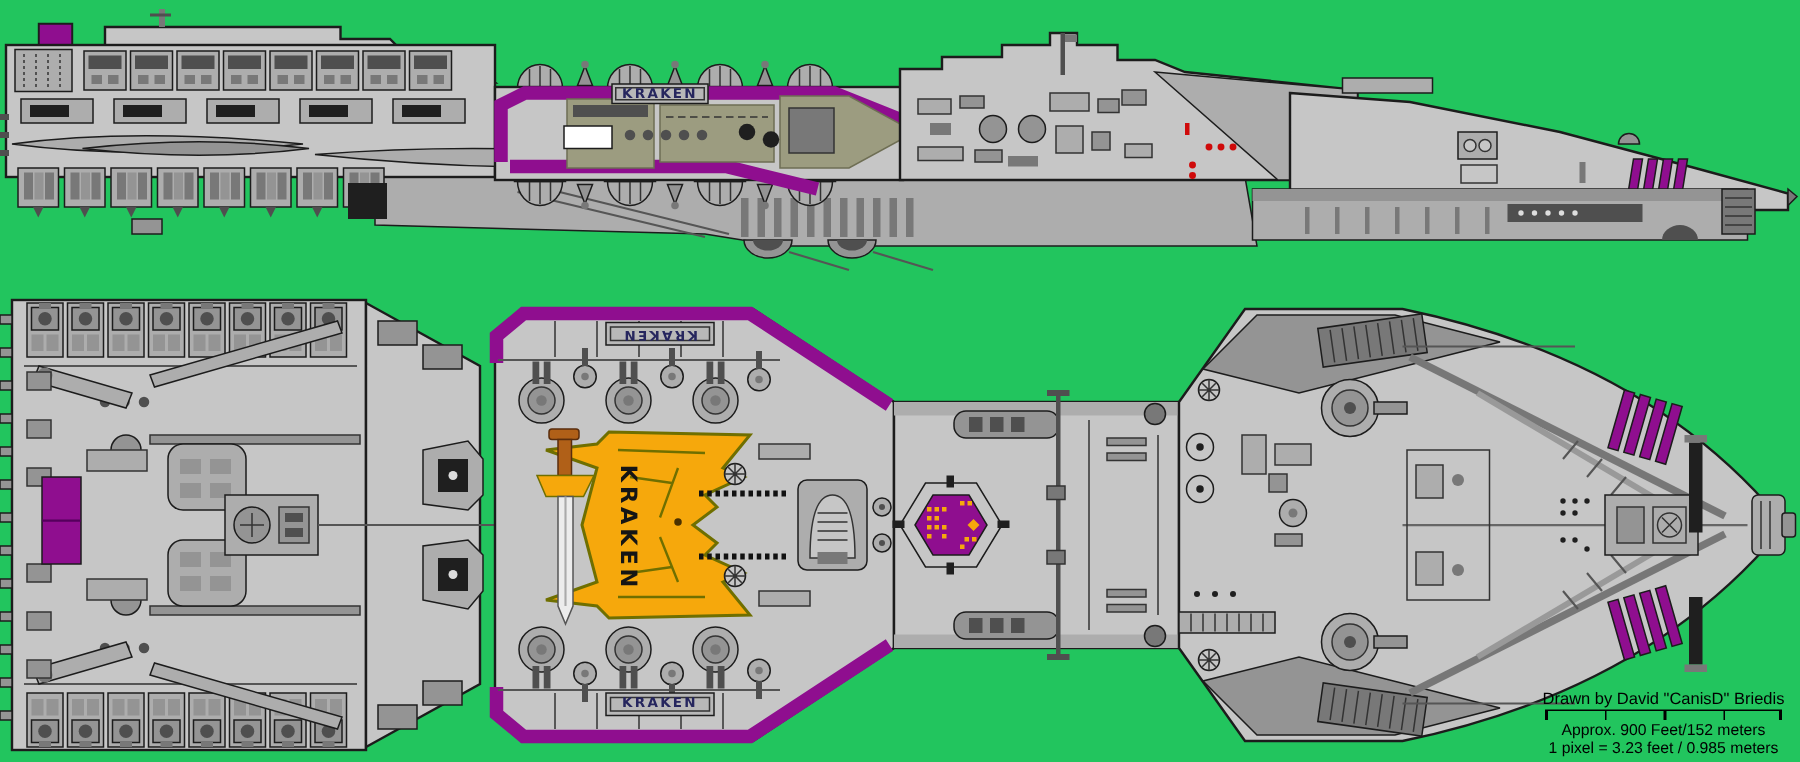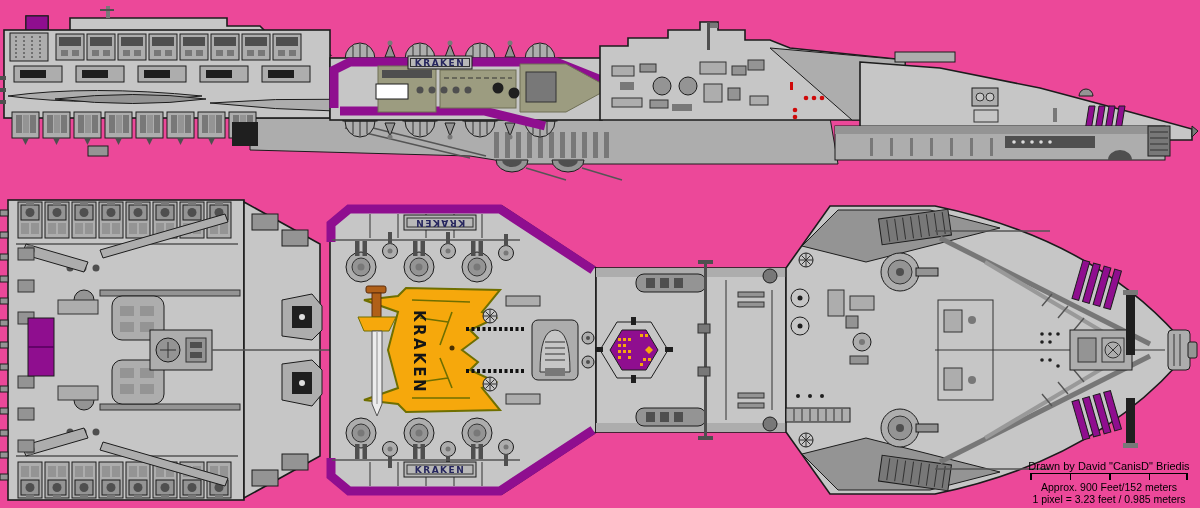--- a/index.html
+++ b/index.html
@@ -1,16 +1,16 @@
 <!DOCTYPE html>
 <html><head>
 <meta charset="utf-8">
 <style>
   html,body{margin:0;padding:0;background:#fff;}
-  .canvas{position:relative;width:1200px;height:508px;background:#ec4899;overflow:hidden;
+  .canvas{position:relative;width:1200px;height:508px;background:#22c55e;overflow:hidden;
           font-family:"Liberation Sans",sans-serif;}
   .canvas svg{position:absolute;left:0;top:0;}
 
   
   .o  {stroke:#1c1c1c;stroke-width:1.6;}
   .o1 {stroke:#1c1c1c;stroke-width:1;}
   .s2 {stroke:#333;stroke-width:1;}
   .s3 {stroke:#555;stroke-width:1.4;}
   .f-hull{fill:#c6c6c6;}
   .f-h2{fill:#adadad;}

